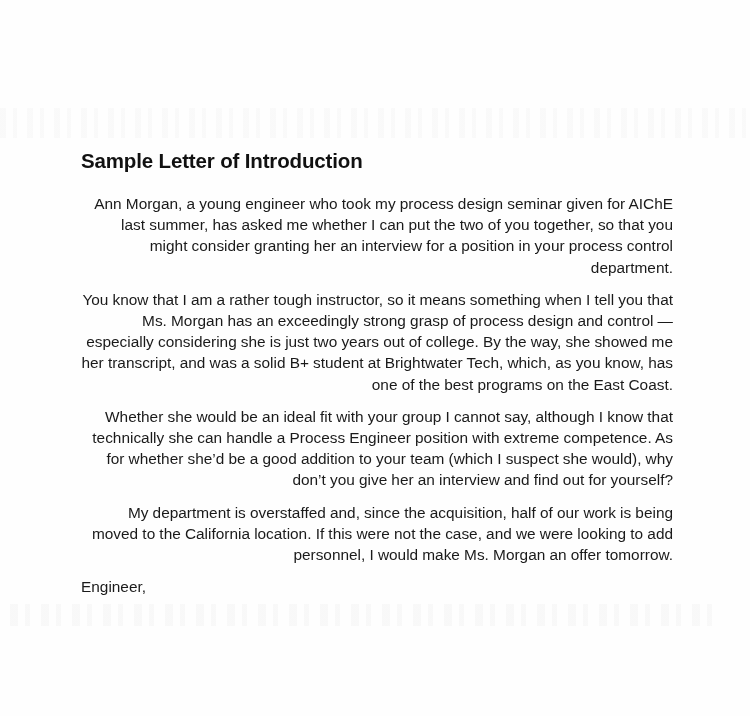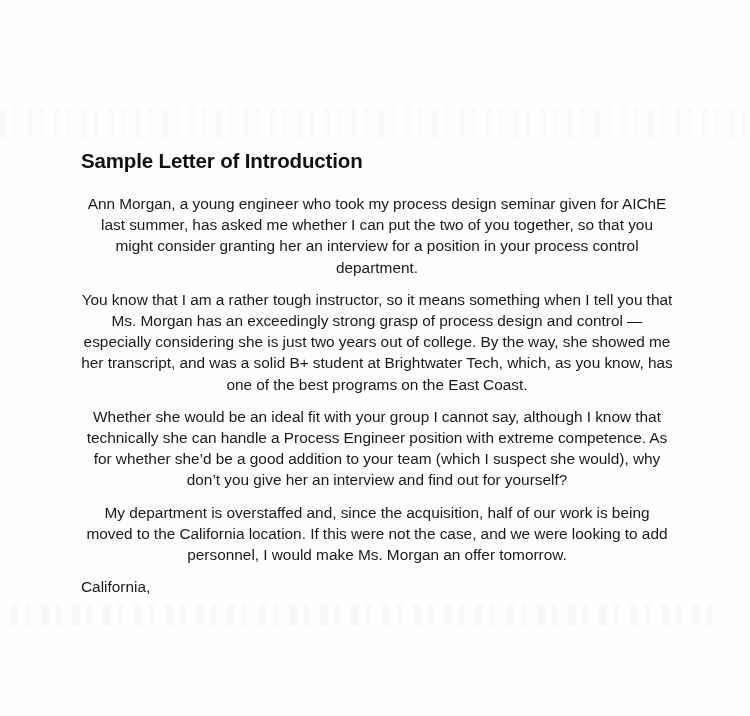--- a/index.html
+++ b/index.html
@@ -80,21 +80,21 @@
   .salutation {
     font-size: 15.4px;
     line-height: 21px;
     margin: 0 0 13px 0;
   }
 
   .body-par {
     font-size: 15.4px;
     line-height: 21.2px;
     margin: 0 0 11px 0;
-    text-align: center;
+    text-align: right;
     word-spacing: -0.1px;
   }
 
   .closing {
     font-size: 15.4px;
     line-height: 21px;
     margin: 11px 0 0 0;
   }
 </style>
 </head>
@@ -110,19 +110,19 @@
 
 
     <p class="body-par">Ann Morgan, a young engineer who took my process design seminar given for AIChE last summer, has asked me whether I can put the two of you together, so that you might consider granting her an interview for a position in your process control department.</p>
 
     <p class="body-par">You know that I am a rather tough instructor, so it means something when I tell you that Ms. Morgan has an exceedingly strong grasp of process design and control — especially considering she is just two years out of college. By the way, she showed me her transcript, and was a solid B+ student at Brightwater Tech, which, as you know, has one of the best programs on the East Coast.</p>
 
     <p class="body-par">Whether she would be an ideal fit with your group I cannot say, although I know that technically she can handle a Process Engineer position with extreme competence. As for whether she’d be a good addition to your team (which I suspect she would), why don’t you give her an interview and find out for yourself?</p>
 
     <p class="body-par">My department is overstaffed and, since the acquisition, half of our work is being moved to the California location. If this were not the case, and we were looking to add personnel, I would make Ms. Morgan an offer tomorrow.</p>
 
-    <p class="closing">California,</p>
+    <p class="closing">Engineer,</p>
 
   </div>
 
   <div class="scan-bottom-artifact"></div>
 
 </div>
 
 </body></html>

